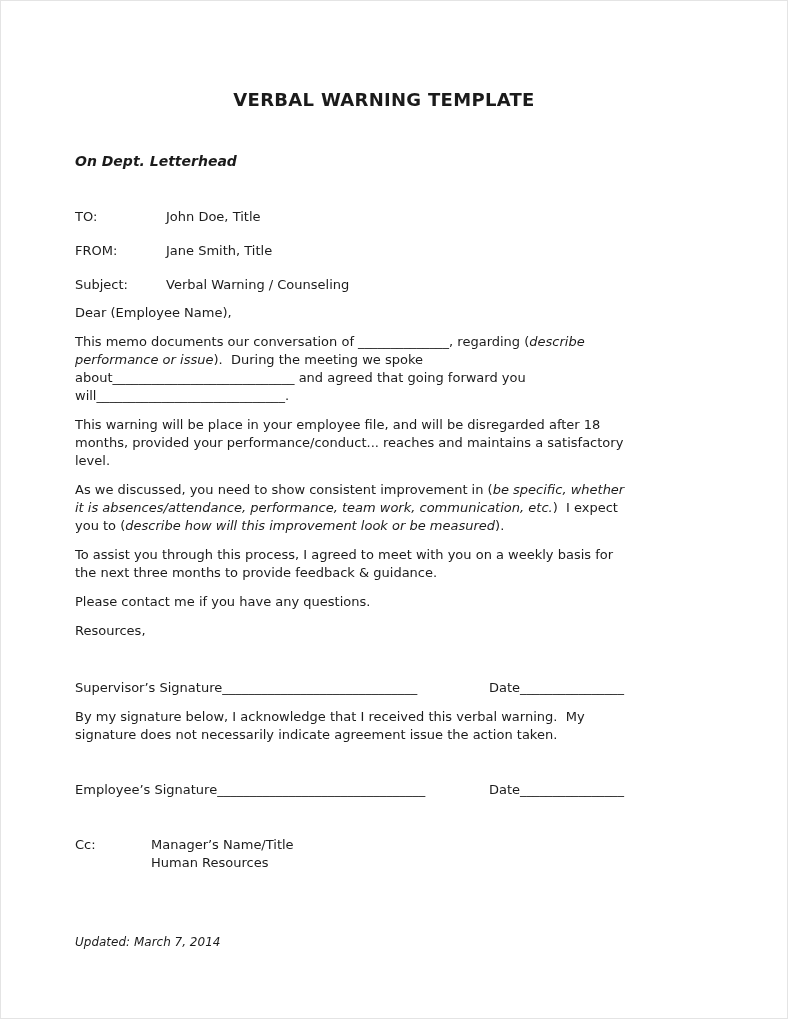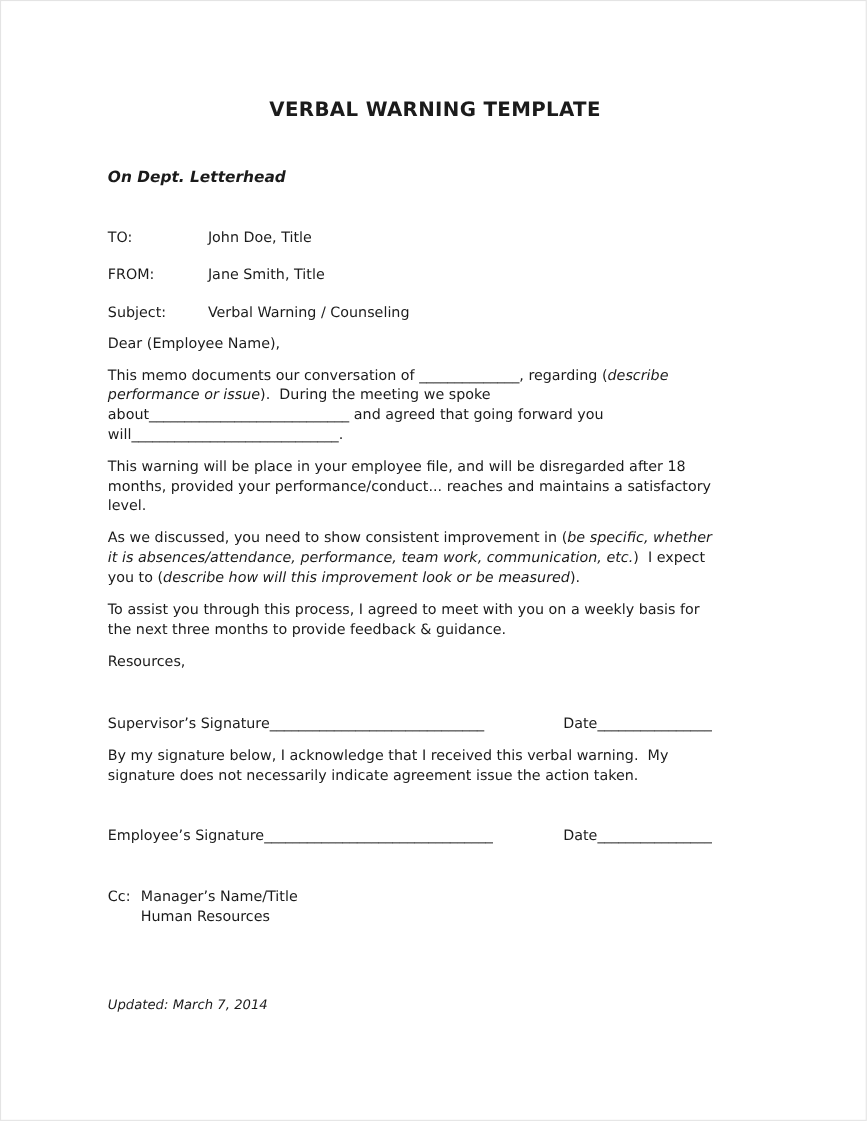--- a/index.html
+++ b/index.html
@@ -6,21 +6,21 @@
   body {
     width: 788px; height: 1019px;
     background: #ffffff;
     border: 1px solid #e4e4e4;
     box-sizing: border-box;
     font-family: "DejaVu Sans", sans-serif;
     color: #1b1b1b;
     overflow: hidden;
   }
   .page {
-    padding: 88px 94px 0 97px;
+    padding: 88px 94px 0 74px;
     font-size: 13px;
     line-height: 18px;
   }
   .doc-title {
     margin: 0;
     text-align: center;
     font-size: 18px;
     line-height: 22px;
     font-weight: bold;
     letter-spacing: 0.3px;
@@ -34,21 +34,21 @@
   .meta { margin-top: 38px; }
   .meta-row { display: flex; margin-bottom: 10px; margin-top: 16px; }
   .meta-label { width: 91px; flex: 0 0 91px; }
   .salutation { margin: 0; }
   p.body-par { margin: 11px 0 0 0; }
   .it { font-style: italic; }
   .sig-row { margin-top: 39px; display: flex; white-space: nowrap; gap: 16px; }
   .sig-row.second { margin-top: 37px; }
   .sig-left { width: 398px; flex: 0 0 398px; }
   .ack { margin-top: 39px; }
-  .cc-block { margin-top: 37px; display: flex; }
+  .cc-block { margin-top: 37px; display: flex; gap: 46px; }
   .cc-label { width: 30px; flex: 0 0 30px; }
   .updated {
     margin-top: 61px;
     font-size: 12px;
     font-style: italic;
   }
 </style>
 </head>
 <body>
 
@@ -71,20 +71,21 @@
       <span class="meta-label">Subject:</span>
       <span class="meta-value">Verbal Warning / Counseling</span>
     </div>
     <div class="salutation">Dear (Employee Name),</div>
   </div>
 
   <p class="body-par"><span>This memo documents our conversation of ______________, regarding (</span><span class="it">describe</span><br><span class="it">performance or issue</span><span>).&nbsp; During the meeting we spoke</span><br><span>about____________________________ and agreed that going forward you</span><br><span>will_____________________________.</span></p>
   <p class="body-par"><span>This warning will be place in your employee file, and will be disregarded after 18</span><br><span>months, provided your performance/conduct... reaches and maintains a satisfactory</span><br><span>level.</span></p>
   <p class="body-par"><span>As we discussed, you need to show consistent improvement in (</span><span class="it">be specific, whether</span><br><span class="it">it is absences/attendance, performance, team work, communication, etc.</span><span>)&nbsp; I expect</span><br><span>you to (</span><span class="it">describe how will this improvement look or be measured</span><span>).</span></p>
   <p class="body-par"><span>To assist you through this process, I agreed to meet with you on a weekly basis for</span><br><span>the next three months to provide feedback &amp; guidance.</span></p>
+  <p class="body-par"><span>Please contact me if you have any questions.</span></p>
 
   <p class="body-par">Resources,</p>
 
   <div class="sig-row">
     <span class="sig-left"><span>Supervisor’s Signature</span><span>______________________________</span></span>
     <span class="sig-date"><span>Date</span><span>________________</span></span>
   </div>
 
   <p class="body-par ack"><span>By my signature below, I acknowledge that I received this verbal warning.&nbsp; My</span><br><span>signature does not necessarily indicate agreement issue the action taken.</span></p>
 

